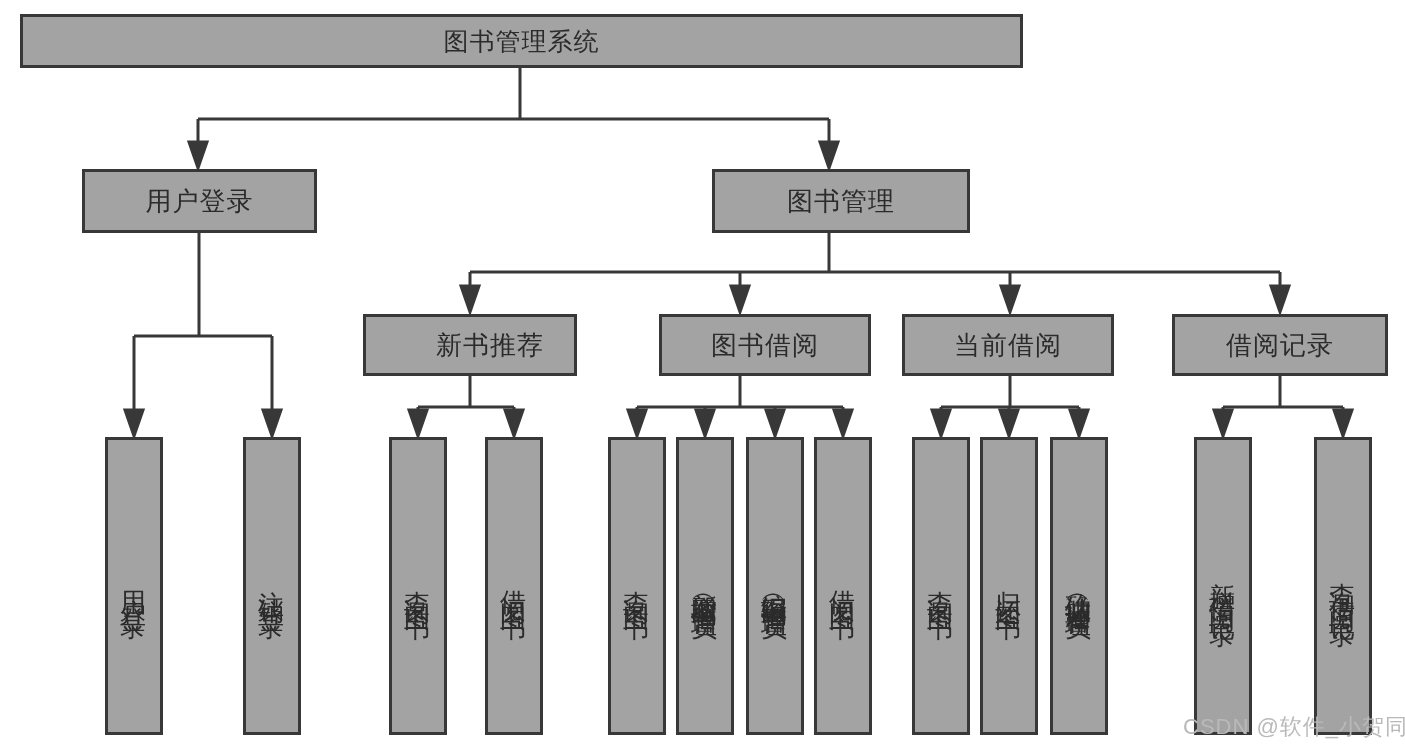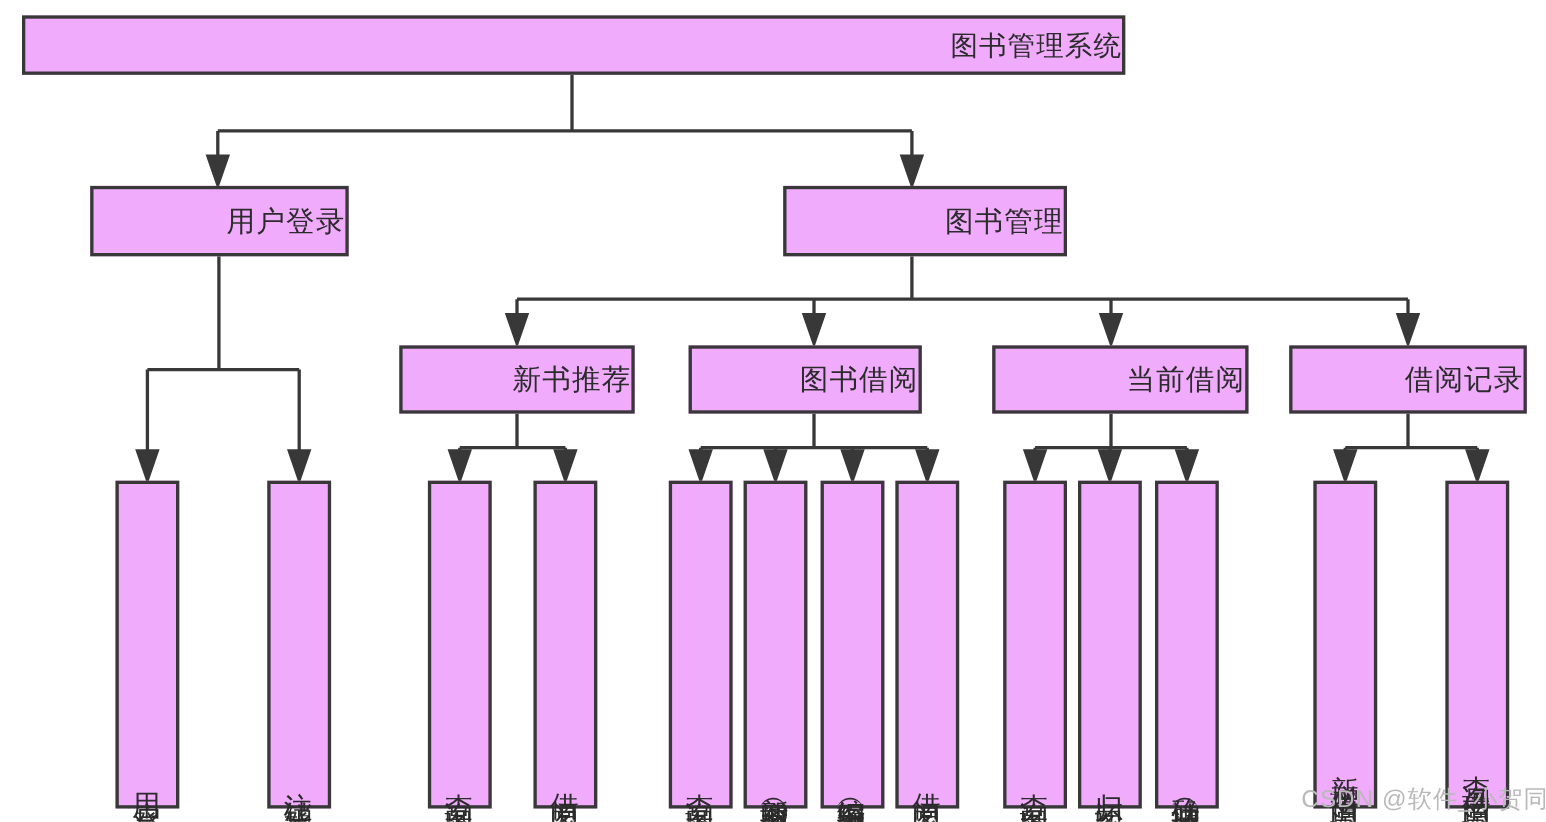--- a/index.html
+++ b/index.html
@@ -21,24 +21,24 @@
     position: absolute;
     left: 0;
     top: 0;
     z-index: 0;
     pointer-events: none;
   }
   .node {
     position: absolute;
     box-sizing: border-box;
     border: 3px solid #383838;
-    background: #f0abfc;
+    background: #a3a3a3;
     display: flex;
     align-items: center;
-    justify-content: flex-end;
+    justify-content: center;
     color: #2b2b2b;
     font-size: 26px;
     z-index: 1;
   }
   .hbox span {
     letter-spacing: 1px;
     white-space: nowrap;
   }
   .root-box span {
     font-size: 25px;
@@ -120,24 +120,24 @@
   <div class="node hbox" style="left:82px; top:169px; width:235px; height:64px;">
     <span>用户登录</span>
   </div>
   <div class="node hbox" style="left:712px; top:169px; width:258px; height:64px;">
     <span>图书管理</span>
   </div>
 
   <div class="node hbox" style="left:363px; top:314px; width:214px; height:62px;padding-left:40px;">
     <span>新书推荐</span>
   </div>
-  <div class="node hbox" style="left:626px; top:314px; width:212px; height:62px;">
+  <div class="node hbox" style="left:659px; top:314px; width:212px; height:62px;">
     <span>图书借阅</span>
   </div>
-  <div class="node hbox" style="left:902px; top:314px; width:233px; height:62px;">
+  <div class="node hbox" style="left:902px; top:314px; width:212px; height:62px;">
     <span>当前借阅</span>
   </div>
   <div class="node hbox" style="left:1172px; top:314px; width:216px; height:62px;">
     <span>借阅记录</span>
   </div>
 
   <div class="node vbox" style="left:105px; top:437px; width:58px; height:298px;">
     <span>用户登录</span>
   </div>
   <div class="node vbox" style="left:243px; top:437px; width:58px; height:298px;">

